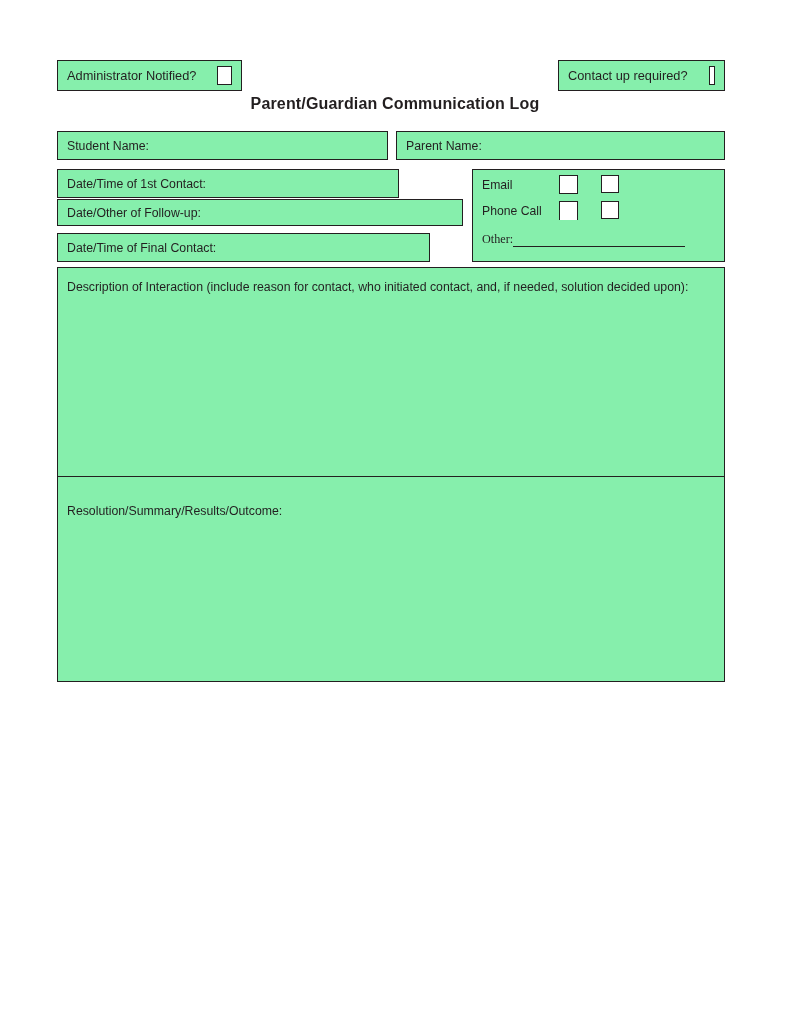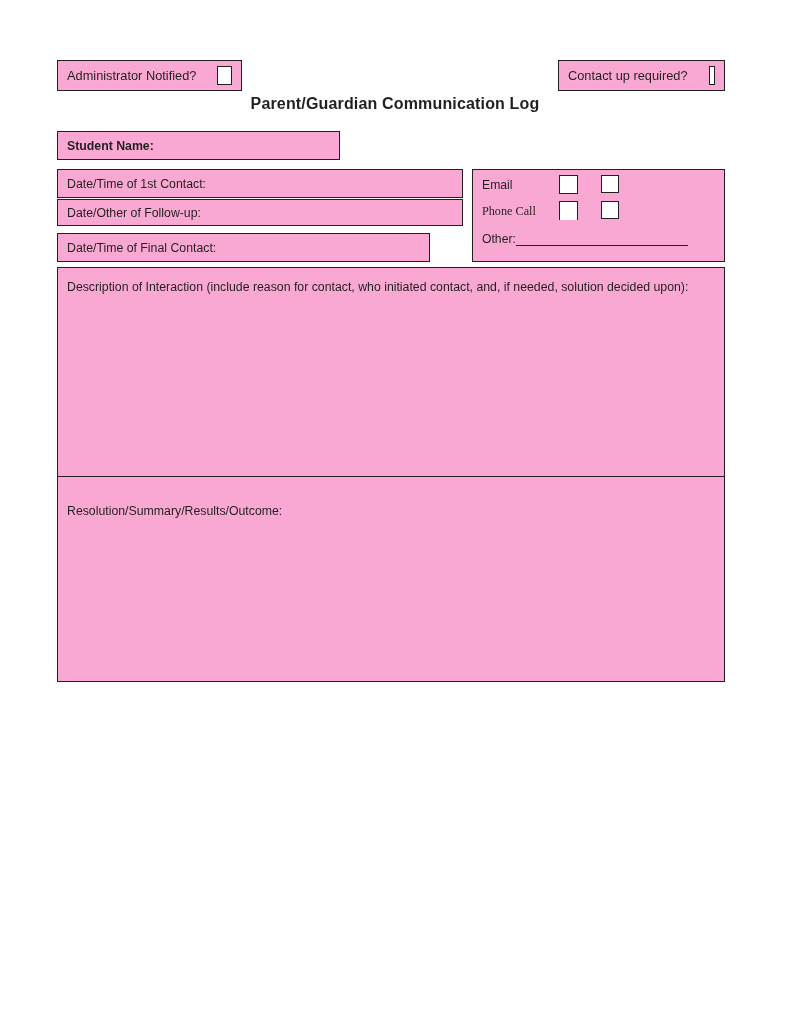--- a/index.html
+++ b/index.html
@@ -20,21 +20,21 @@
     height: 1022px;
     background: #ffffff;
     overflow: hidden;
   }
 
   
   .box {
     position: absolute;
     box-sizing: border-box;
     border: 1.6px solid #231f20;
-    background: #f9a8d4;
+    background: #86efac;
     gap: 12px;
   }
 
   
   .toggle-box {
     display: flex;
     align-items: center;
     padding: 0 9px;
   }
   .toggle-box .toggle-label {
@@ -144,52 +144,55 @@
     <span class="cb"></span>
   </div>
 
   <div class="box toggle-box" id="follow-up-required-box" style="left:558px; top:60px; width:167px; height:31px;">
     <span class="toggle-label">Contact up required?</span>
     <span class="cb"></span>
   </div>
 
   <div id="form-title">Parent/Guardian Communication Log</div>
 
-  <div class="box field-box" id="student-name-box" style="left:57px; top:131px; width:283px; height:29px;font-weight:bold;">
+  <div class="box field-box" id="student-name-box" style="left:57px; top:131px; width:331px; height:29px;">
     <span class="caption">Student Name:</span>
   </div>
 
-
-  <div class="box field-box" id="first-contact-box" style="left:57px; top:169px; width:406px; height:29px;">
+  <div class="box field-box" id="parent-name-box" style="left:396px; top:131px; width:329px; height:29px;">
+    <span class="caption">Parent Name:</span>
+  </div>
+
+  <div class="box field-box" id="first-contact-box" style="left:57px; top:169px; width:342px; height:29px;">
     <span class="caption">Date/Time of 1st Contact:</span>
   </div>
 
   <div class="box field-box" id="follow-up-box" style="left:57px; top:199px; width:406px; height:27px;">
     <span class="caption">Date/Other of Follow-up:</span>
   </div>
 
   <div class="box field-box" id="final-contact-box" style="left:57px; top:233px; width:373px; height:29px;text-align:right;">
     <span class="caption">Date/Time of Final Contact:</span>
   </div>
 
   <div class="box" id="methods-panel" style="left:472px; top:169px; width:253px; height:93px;">
 
     <div class="method-row" style="left:9px; top:8px;">
       <span class="method-name">Email</span>
     </div>
     <span class="cb" style="position:absolute; left:86px; top:5px;"></span>
     <span class="cb small" style="position:absolute; left:128px; top:5px;"></span>
 
-    <div class="method-row" style="left:9px; top:34px;font-family:Liberation Serif, serif;">
+    <div class="method-row" style="left:9px; top:34px;">
       <span class="method-name">Phone Call</span>
     </div>
     <span class="cb no-bottom" style="position:absolute; left:86px; top:31px;"></span>
     <span class="cb small" style="position:absolute; left:128px; top:31px;"></span>
 
-    <div id="other-row" style="left:9px; top:62px;">
+    <div id="other-row" style="left:9px; top:62px;font-family:Liberation Serif, serif;">
       <span id="other-label">Other:</span>
       <span id="other-rule"></span>
     </div>
   </div>
 
   <div class="box area-box" id="description-box" style="left:57px; top:267px; width:668px; height:227px;">
     <span class="area-caption" style="left:9px; top:12px;">Description of Interaction (include reason for contact, who initiated contact, and, if needed, solution decided upon):</span>
   </div>
 
   <div class="box area-box" id="resolution-box" style="left:57px; top:476px; width:668px; height:206px;">

